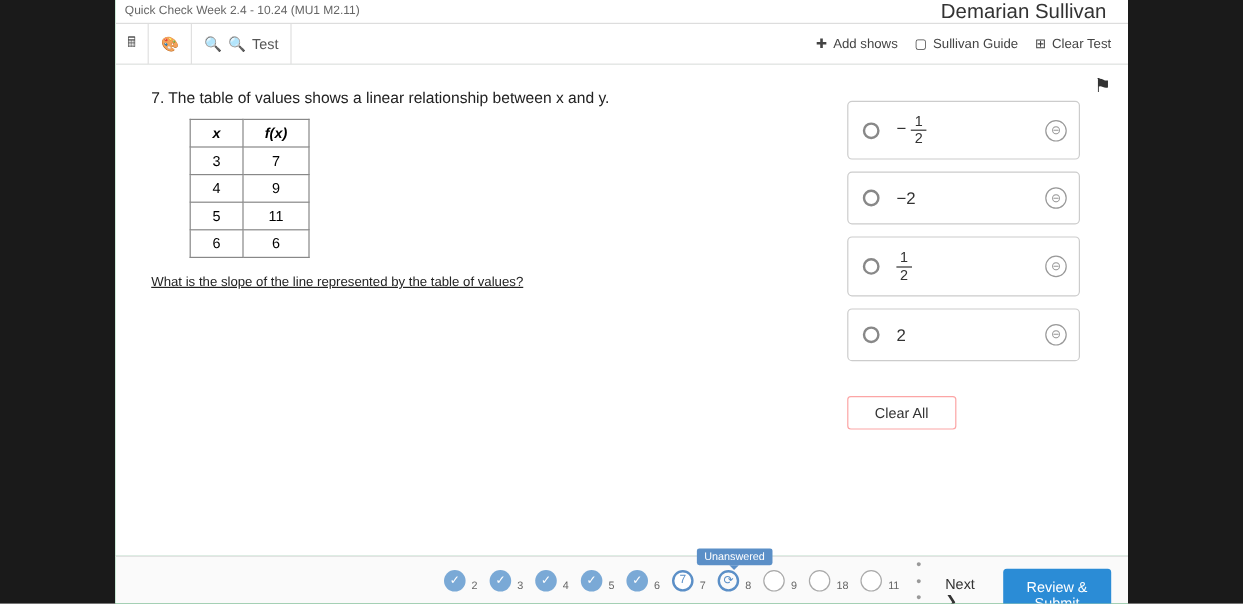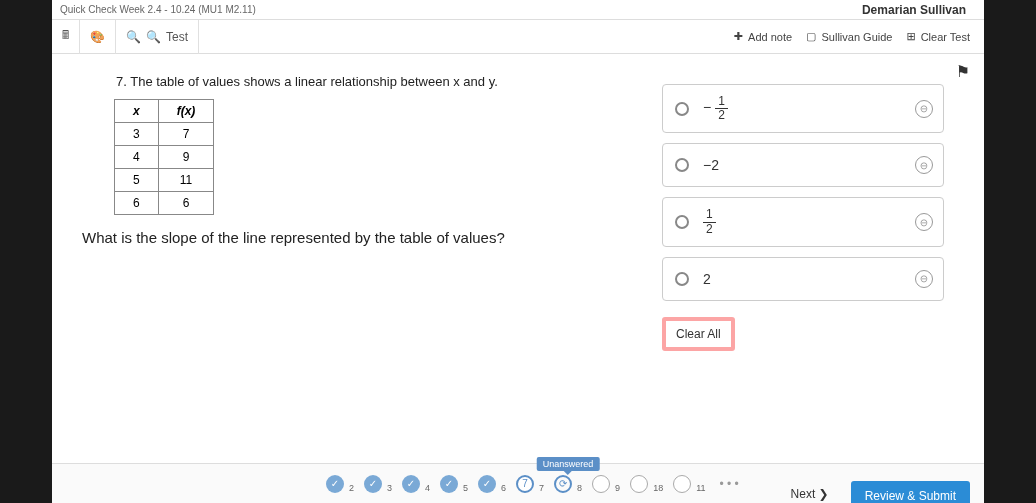--- a/index.html
+++ b/index.html
@@ -1,62 +1,62 @@
 <!DOCTYPE html>
 <html><head>
   <meta charset="utf-8">
   <style>
     * { margin: 0; padding: 0; box-sizing: border-box; font-family: Arial, sans-serif; }
     body { background: #1a1a1a; display: flex; align-items: center; justify-content: center; min-height: 100vh; }
-    .screen { width: 932px; height: 503px; background: #86efac; position: relative; overflow: hidden; }
+    .screen { width: 844px; height: 503px; background: #86efac; position: relative; overflow: hidden; }
     .top-bar { height: 20px; background: #fff; color: #333; font-size: 10px; display: flex; align-items: center; padding: 0 8px; border-bottom: 1px solid #ddd; }
     .top-bar .title-left { flex: 1; color: #666; }
-    .top-bar .username { font-weight: bold; color: #333; font-size: 12px; padding-right: 10px; }
+    .top-bar .username { font-weight: normal; color: #333; font-size: 17px; padding-right: 10px; }
     .toolbar { height: 34px; background: #fff; display: flex; align-items: center; border-bottom: 1px solid #ddd; font-size: 12px; color: #555; }
     .toolbar .tb-btn { height: 34px; padding: 0 10px; display: flex; align-items: center; gap: 5px; border-right: 1px solid #e0e0e0; cursor: pointer; }
     .toolbar .tb-btn:last-of-type { border-right: none; }
     .toolbar .spacer { flex: 1; }
     .toolbar .tb-right { display: flex; align-items: center; gap: 14px; padding-right: 14px; }
     .tb-right-item { display: flex; align-items: center; gap: 5px; cursor: pointer; font-size: 11px; color: #444; }
     .content { position: absolute; top: 54px; left: 0; right: 0; bottom: 40px; background: #fff; padding: 20px 30px; display: flex; gap: 60px; overflow: auto; }
     .flag { position: absolute; top: 8px; right: 14px; color: #333; cursor: pointer; }
     .question-col { flex: 0 0 520px; }
-    .q-text { font-size: 13px; color: #222; margin-bottom: 10px; margin-left: 34px; }
+    .q-text { font-size: 13px; color: #222; margin-bottom: 10px; }
     .q-num { font-weight: normal; }
     .data-table { border-collapse: collapse; margin: 8px 0 14px 32px; }
     .data-table th, .data-table td { border: 1px solid #888; padding: 4px 18px; text-align: center; font-size: 12px; }
     .data-table th { font-weight: bold; background: #fff; font-style: italic; }
     .answers-col { flex: 1; display: flex; flex-direction: column; gap: 10px; padding-top: 10px; padding-right: 10px; }
     .answer-option { border: 1px solid #ccc; border-radius: 4px; padding: 10px 12px; display: flex; align-items: center; gap: 14px; cursor: pointer; background: #fff; position: relative; min-height: 44px; }
     .answer-option .radio { width: 14px; height: 14px; border: 2px solid #888; border-radius: 50%; flex-shrink: 0; }
     .answer-option .label { font-size: 14px; color: #333; }
     .answer-option .remove { position: absolute; right: 10px; width: 18px; height: 18px; border: 1px solid #999; border-radius: 50%; display: flex; align-items: center; justify-content: center; font-size: 10px; color: #999; cursor: pointer; }
     .frac { display: inline-flex; flex-direction: column; align-items: center; font-size: 12px; line-height: 1.1; vertical-align: middle; }
     .frac .num { border-bottom: 1px solid #333; padding: 0 3px; }
     .frac .den { padding: 0 3px; }
     .neg { margin-right: 4px; }
-    .clear-all { align-self: flex-start; border: 4px solid #fca5a5; background: #fff; padding: 6px 10px; font-size: 12px; border-radius: 3px; cursor: pointer; color: #333; margin-top: 6px; }
+    .clear-all { align-self: flex-start; border: 1px solid #fca5a5; background: #fff; padding: 6px 22px; font-size: 12px; border-radius: 3px; cursor: pointer; color: #333; margin-top: 19px; }
     .bottom-bar { position: absolute; bottom: 0; left: 0; right: 0; height: 40px; background: #fafafa; border-top: 1px solid #ddd; display: flex; align-items: center; padding: 0 14px; gap: 8px; }
     .nav-dots { display: flex; align-items: center; gap: 10px; margin-left: 260px; }
     .dot { width: 18px; height: 18px; border-radius: 50%; display: flex; align-items: center; justify-content: center; font-size: 10px; cursor: pointer; position: relative; }
     .dot.done { background: #7aa9d6; color: #fff; }
     .dot.done::before { content: "✓"; font-size: 10px; position: absolute; }
     .dot.done .dn { visibility: hidden; }
     .dot.current { border: 2px solid #5b8fc7; color: #5b8fc7; background: #fff; }
     .dot.pending { border: 1.5px solid #aaa; color: #777; background: #fff; }
     .dot.target { border: 2px solid #5b8fc7; color: #5b8fc7; }
     .dotnum { font-size: 9px; margin-left: 2px; color: #666; }
     .dot-wrap { display: flex; align-items: flex-end; gap: 3px; position: relative; }
     .unanswered-tag { position: absolute; bottom: 22px; left: 50%; transform: translateX(-50%); background: #5b8fc7; color: #fff; font-size: 9px; padding: 2px 6px; border-radius: 2px; white-space: nowrap; }
     .unanswered-tag::after { content: ""; position: absolute; bottom: -4px; left: 50%; transform: translateX(-50%); border: 4px solid transparent; border-top-color: #5b8fc7; border-bottom: none; }
     .ellipsis { color: #999; font-size: 12px; padding: 0 4px; }
     .bottom-right { margin-left: auto; display: flex; align-items: flex-start; gap: 14px; margin-top: 24px; }
     .next-btn { font-size: 12px; color: #333; cursor: pointer; padding: 6px 8px; }
     .submit-btn { background: #2b8cd6; color: #fff; border: none; padding: 8px 14px; font-size: 12px; border-radius: 3px; cursor: pointer; }
-    .q-sub { font-size: 15px; color: #222; margin-left: 0; }
+    .q-sub { font-size: 11px; color: #222; margin-left: 0; text-decoration: underline; }
   </style>
 </head>
 <body>
 
 <div class="screen">
 
   <div class="top-bar">
     <span class="title-left">Quick Check Week 2.4 - 10.24 (MU1 M2.11)</span>
     <span class="username">Demarian Sullivan</span>
   </div>
@@ -70,21 +70,21 @@
       </div>
     <div class="tb-btn">
       <span>🔍</span>
       <span>🔍</span>
       <span>Test</span>
     </div>
     <div class="spacer"></div>
     <div class="tb-right">
       <div class="tb-right-item">
         <span>✚</span>
-        <span>Add note</span>
+        <span>Add shows</span>
       </div>
       <div class="tb-right-item">
         <span>▢</span>
         <span>Sullivan Guide</span>
       </div>
       <div class="tb-right-item">
         <span>⊞</span>
         <span>Clear Test</span>
       </div>
     </div>

